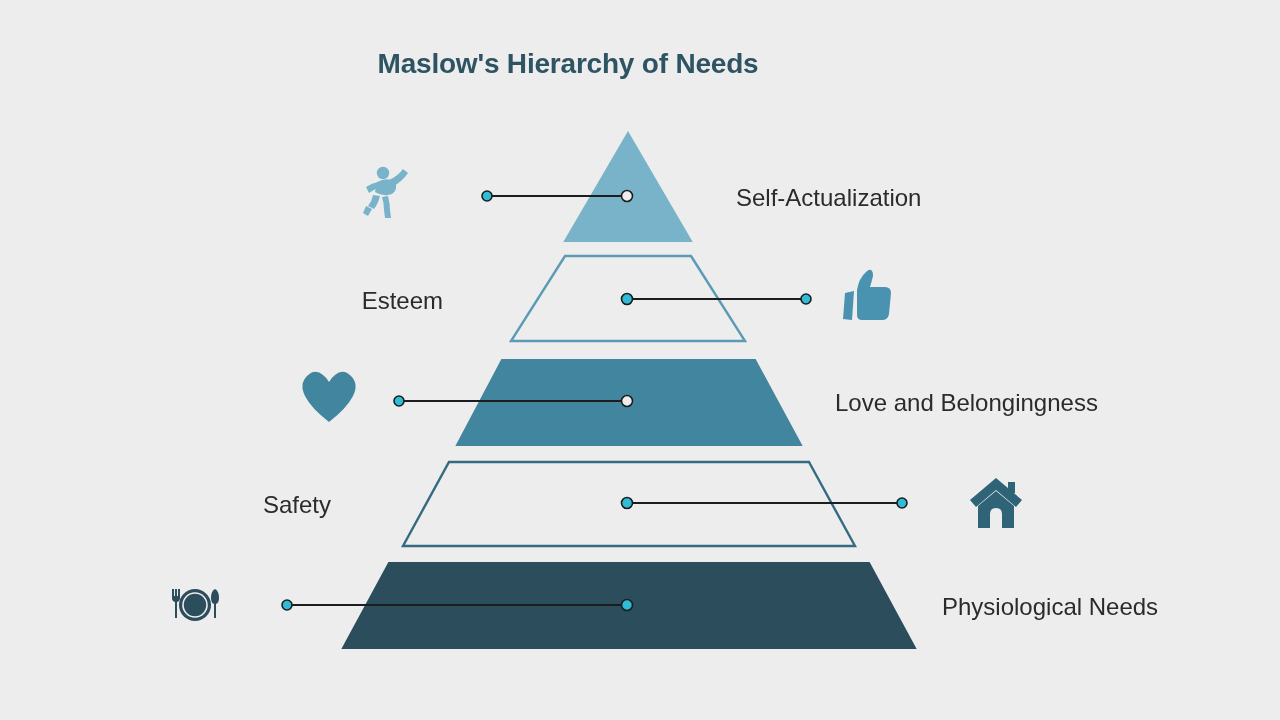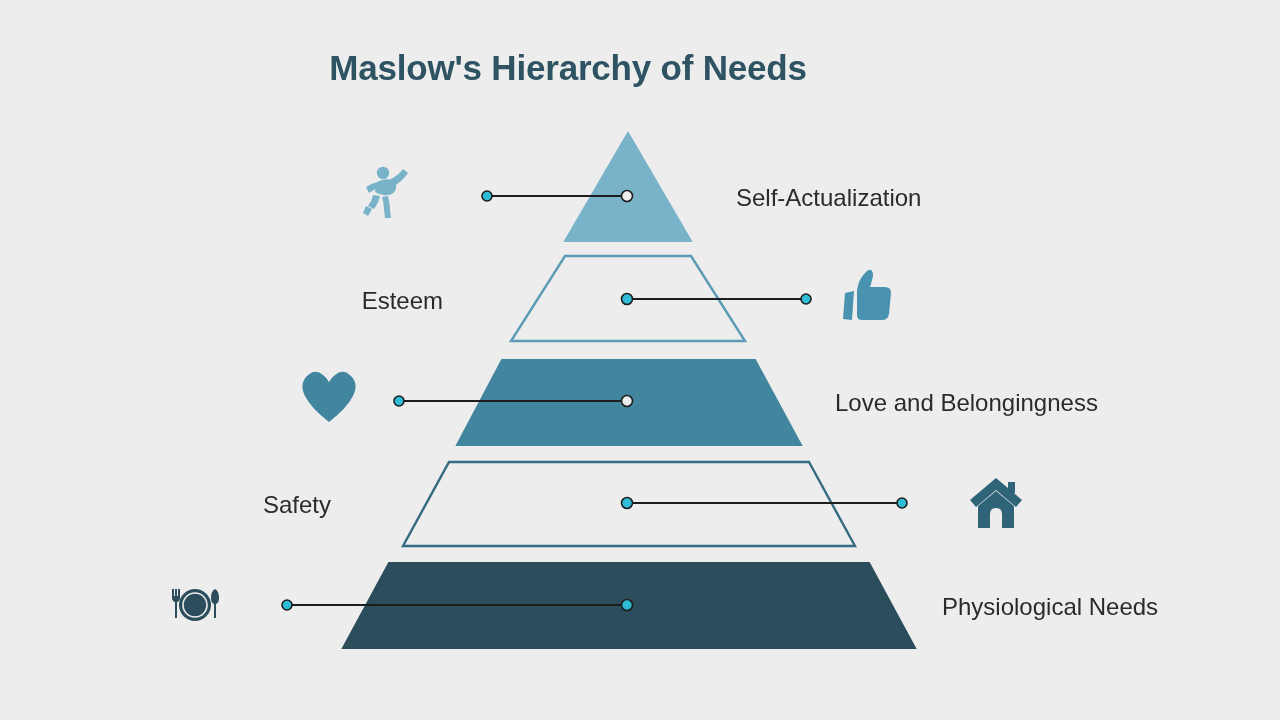--- a/index.html
+++ b/index.html
@@ -19,21 +19,21 @@
     inset: 0;
     width: 1280px;
     height: 720px;
   }
   #title {
     position: absolute;
     left: 0;
     top: 48px;
     width: 1136px;
     text-align: center;
-    font-size: 35px;
+    font-size: 28px;
     font-weight: bold;
     color: #2e5463;
     letter-spacing: -0.2px;
   }
   svg#diagram {
     position: absolute;
     left: 0;
     top: 0;
     width: 1280px;
     height: 720px;

